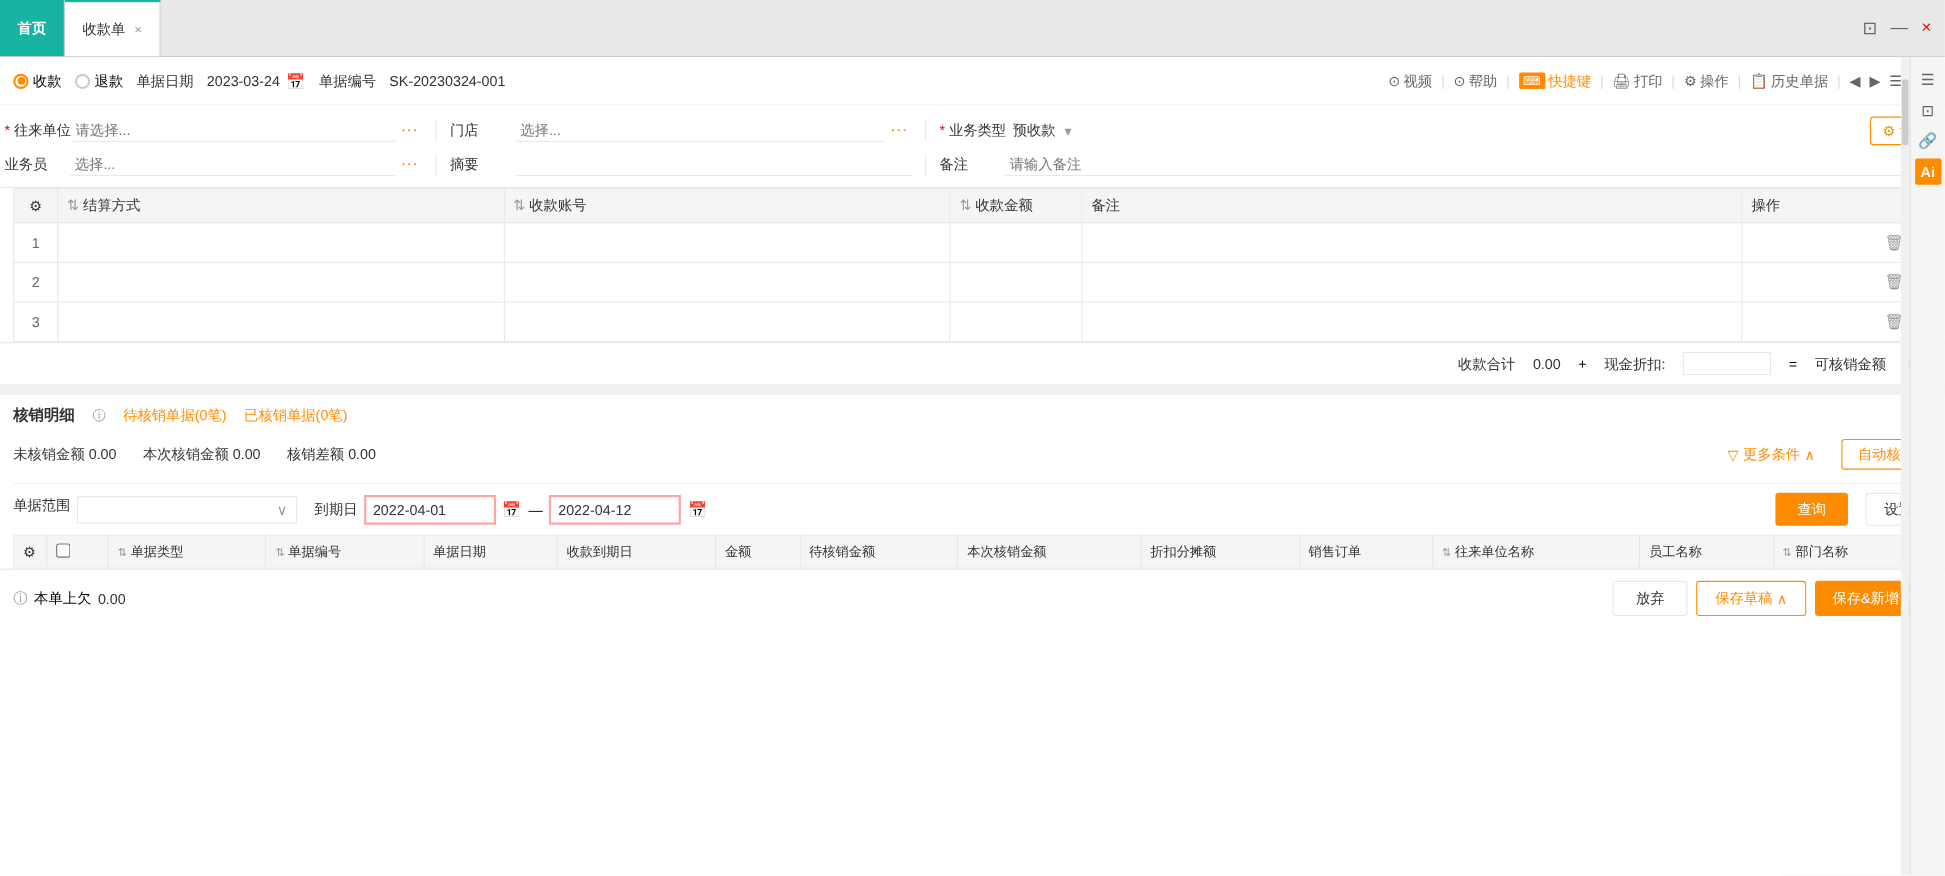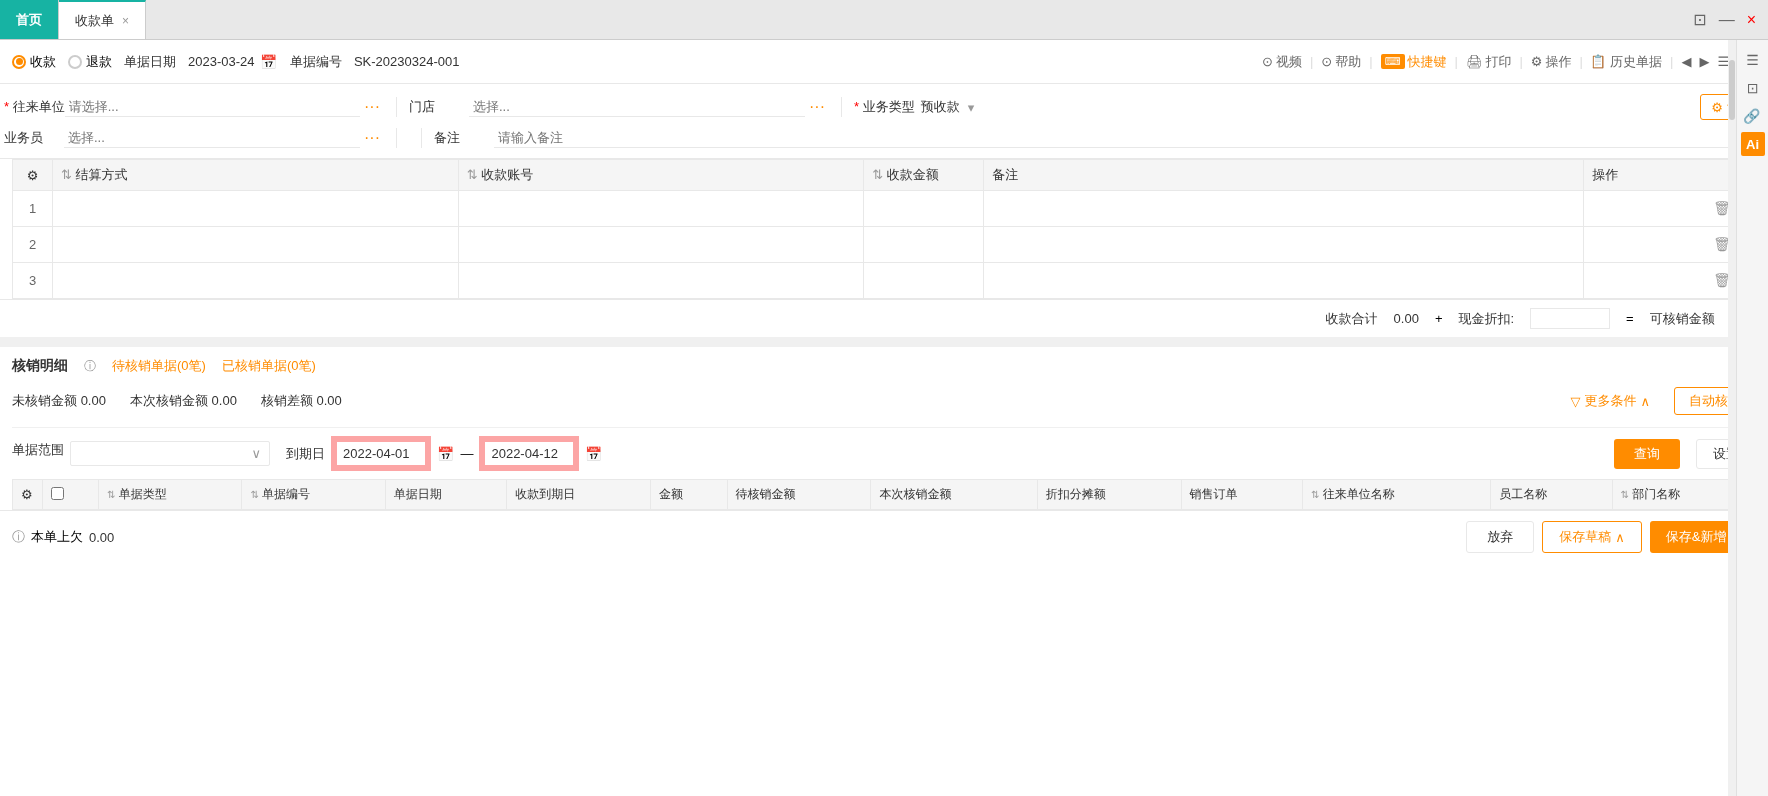--- a/index.html
+++ b/index.html
@@ -2,21 +2,21 @@
 <html><head>
   <meta charset="utf-8">
   <style>
     * { box-sizing: border-box; margin: 0; padding: 0; font-family: 'Microsoft YaHei', Arial, sans-serif; font-size: 13px; }
     body { background: #f0f0f0; width: 1768px; height: 796px; overflow: hidden; }
 
     
     .tab-bar {
       display: flex; align-items: center;
       background: #e8e8e8;
-      height: 40px;
+      height: 52px;
       border-bottom: 1px solid #ccc;
       position: relative;
     }
     .tab-item {
       display: flex; align-items: center;
       padding: 0 16px;
       height: 100%;
       cursor: pointer;
       font-size: 13px;
       color: #333;
@@ -357,26 +357,26 @@
       cursor: pointer;
       border-radius: 2px;
     }
     .filter-select-arrow { color: #999; margin-left: auto; }
     .date-range {
       display: flex;
       align-items: center;
       gap: 6px;
     }
     .date-input {
-      border: 6px solid #fca5a5;
+      border: 2px solid #fca5a5;
       padding: 4px 6px;
       outline: none;
       color: #333;
       font-size: 13px;
-      width: 100px;
+      width: 120px;
     }
     .date-icon { color: #17b3a3; cursor: pointer; font-size: 14px; }
     .query-btn {
       background: #ff8c00;
       color: #fff;
       border: none;
       padding: 5px 20px;
       border-radius: 3px;
       cursor: pointer;
       font-size: 13px;
@@ -631,20 +631,24 @@
       </div>
       <div class="form-row">
 
         <div class="form-field" style="flex:0 0 380px;">
           <span class="field-label">业务员</span>
           <input class="field-input" type="text" style="width: 280px;" placeholder="选择...">
           <span class="field-more">···</span>
         </div>
         <div class="field-separator"></div>
 
+        <div class="form-field" style="flex:0 0 420px;">
+          <span class="field-label">摘要</span>
+          <input class="field-input" type="text" style="width: 320px;">
+        </div>
         <div class="field-separator"></div>
 
         <div class="form-field" style="flex:1;">
           <span class="field-label">备注</span>
           <input class="field-input" type="text" style="flex: 1 1 0%;" placeholder="请输入备注">
         </div>
       </div>
     </div>
 
     <div style="padding:0 12px; background:#fff; flex-shrink:0;">

